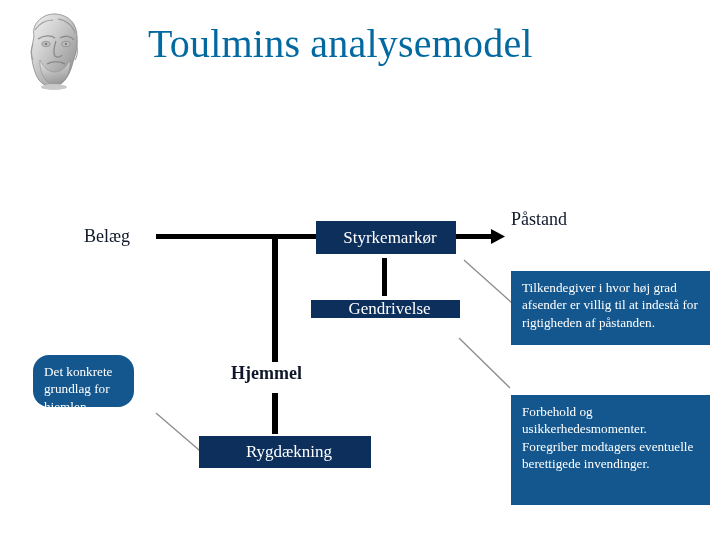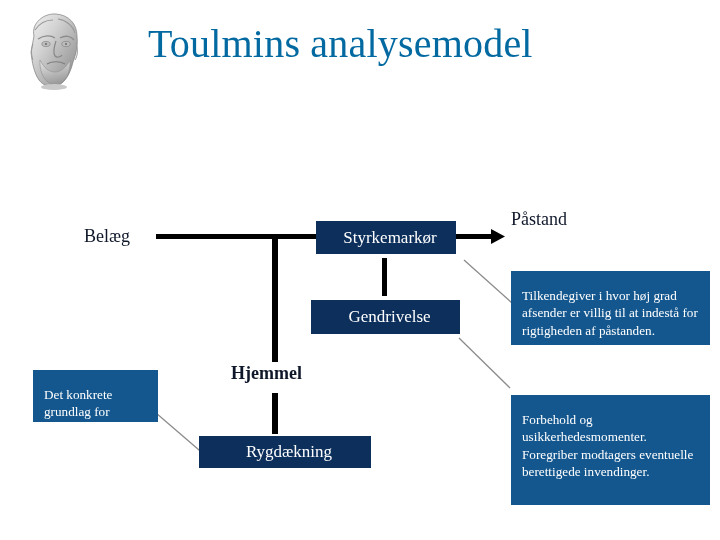--- a/index.html
+++ b/index.html
@@ -50,21 +50,21 @@
     align-items: center;
     justify-content: center;
     font-size: 17px;
     white-space: nowrap;
   }
   .note-box {
     background: #14578E;
     color: #ffffff;
     font-size: 13.2px;
     line-height: 17.4px;
-    padding: 16px 10px 6px 11px;
+    padding: 8px 10px 6px 11px;
   }
   .plain-label {
     position: absolute;
     color: #0f172a;
     font-size: 18px;
     white-space: nowrap;
   }
 
   
   .hline {
@@ -153,31 +153,31 @@
   </svg>
 
   <div class="plain-label" style="left:84px; top:226px;">Belæg</div>
 
   <div class="navy-box node-box" style="left:316px; top:221px; width:140px; height:33px;">
     <span>Styrkemarkør</span>
   </div>
 
   <div class="plain-label" style="left:511px; top:209px;">Påstand</div>
 
-  <div class="navy-box node-box" style="left:311px; top:300px; width:149px; height:34px;">
+  <div class="navy-box node-box" style="left:311px; top:300px; width:149px; height:18px;">
     <span>Gendrivelse</span>
   </div>
 
   <div class="plain-label" style="left:231px; top:363px;font-weight:bold;">Hjemmel</div>
 
   <div class="navy-box node-box" style="left:199px; top:436px; width:172px; height:32px;">
     <span>Rygdækning</span>
   </div>
 
-  <div class="navy-box note-box" style="left:33px; top:370px; width:125px; height:52px;">
+  <div class="navy-box note-box" style="left:33px; top:355px; width:101px; height:52px;border-radius:16px;">
     <span>Det konkrete grundlag for hjemlen</span>
   </div>
 
   <div class="navy-box note-box" style="left:511px; top:271px; width:199px; height:74px;">
     <span>Tilkendegiver i hvor høj grad afsender er villig til at indestå for rigtigheden af påstanden.</span>
   </div>
 
   <div class="navy-box note-box" style="left:511px; top:383px; width:199px; height:110px;margin-top:12px;">
     <span>Forbehold og usikkerhedesmomenter. Foregriber modtagers eventuelle berettigede invendinger.</span>
   </div>

